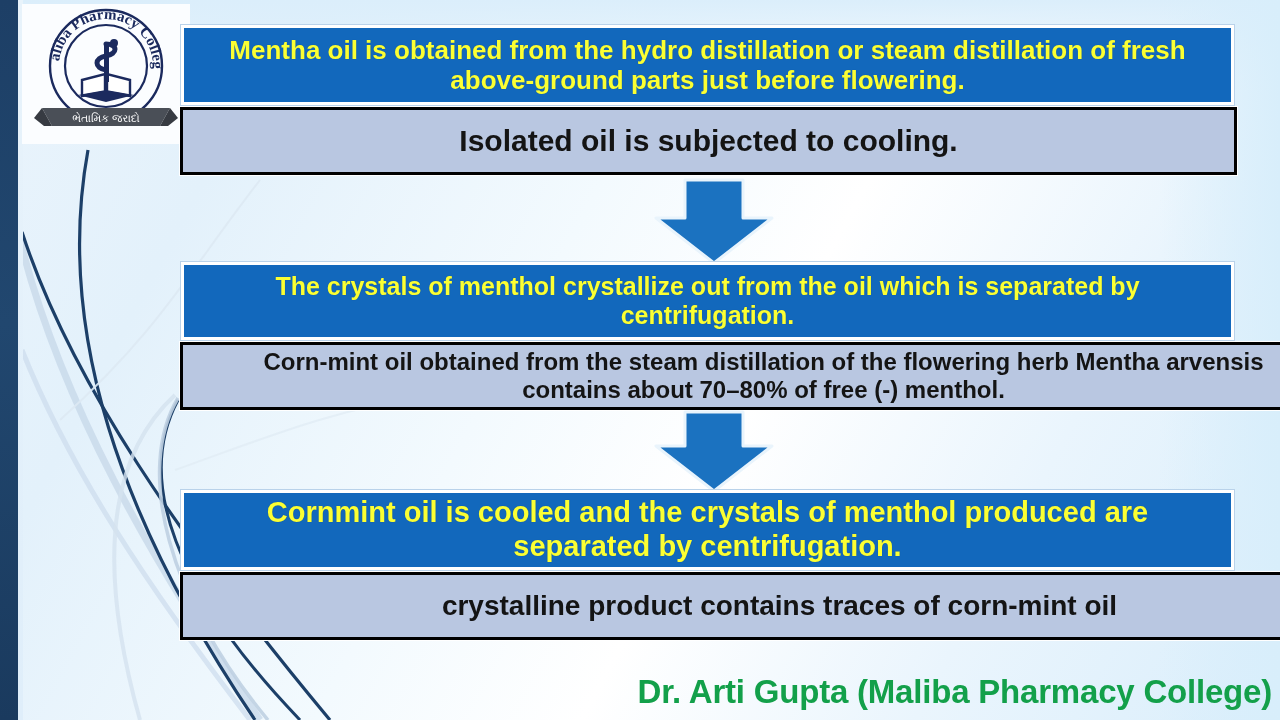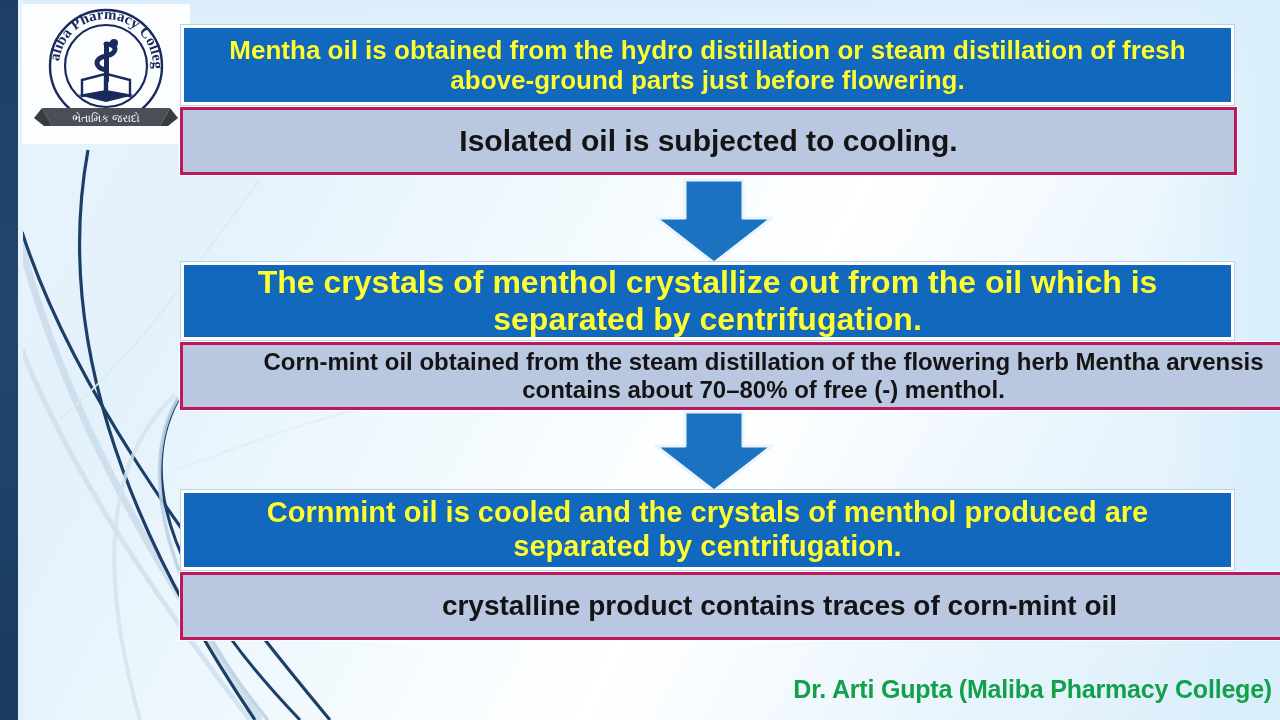--- a/index.html
+++ b/index.html
@@ -89,21 +89,21 @@
     background: #1268bc;
     border: 3px solid #ffffff;
     outline: 1px solid #b9d2ea;
     color: #fbff33;
     font-weight: bold;
     text-shadow: 0 0 1px rgba(0,0,0,0.25);
   }
 
   .box.grey {
     background: #b9c7e1;
-    border: 3px solid #be185d;
+    border: 3px solid #000000;
     outline: 1px solid #ffffff;
     color: #141414;
     font-weight: bold;
     justify-content: center;
   }
 
   .box .txt {
     display: block;
     padding: 0 28px;
     width: 100%;
@@ -111,24 +111,24 @@
 
   
   .arrow {
     position: absolute;
   }
 
   
   .credit {
     position: absolute;
     right: 8px;
-    bottom: 16px;
+    bottom: 9px;
     color: #13a04a;
     font-weight: bold;
-    font-size: 25px;
+    font-size: 33px;
     letter-spacing: -0.2px;
     white-space: nowrap;
     margin-top: 40px;
   }
 </style>
 </head>
 <body>
 
 <div id="slide">
 
@@ -186,21 +186,21 @@
   </div>
 
   <div class="box grey" style="left:180px; top:107px; width:1057px; height:68px; font-size:30px;">
     <span class="txt">Isolated oil is subjected to cooling.</span>
   </div>
 
   <svg class="arrow" style="left:652px; top:178px;" width="124" height="88" viewBox="0 0 124 88">
     <path d="M 33 2 L 91 2 L 91 40 L 120 40 L 62 85 L 4 40 L 33 40 Z" fill="#1b72c0" stroke="#e9f4fc" stroke-width="3" stroke-linejoin="round"></path>
   </svg>
 
-  <div class="box blue" style="left:181px; top:262px; width:1053px; height:78px; font-size:32px;">
+  <div class="box blue" style="left:181px; top:262px; width:1053px; height:78px; font-size:25px;">
     <span class="txt">The crystals of menthol crystallize out from the oil which is separated by centrifugation.</span>
   </div>
 
   <div class="box grey" style="left:180px; top:342px; width:1167px; height:68px; font-size:24px;">
     <span class="txt">Corn-mint oil obtained from the steam distillation of the flowering herb Mentha arvensis contains about 70–80% of free (-) menthol.</span>
   </div>
 
   <svg class="arrow" style="left:652px; top:410px;" width="124" height="84" viewBox="0 0 124 84">
     <path d="M 33 2 L 91 2 L 91 36 L 120 36 L 62 81 L 4 36 L 33 36 Z" fill="#1b72c0" stroke="#e9f4fc" stroke-width="3" stroke-linejoin="round"></path>
   </svg>

